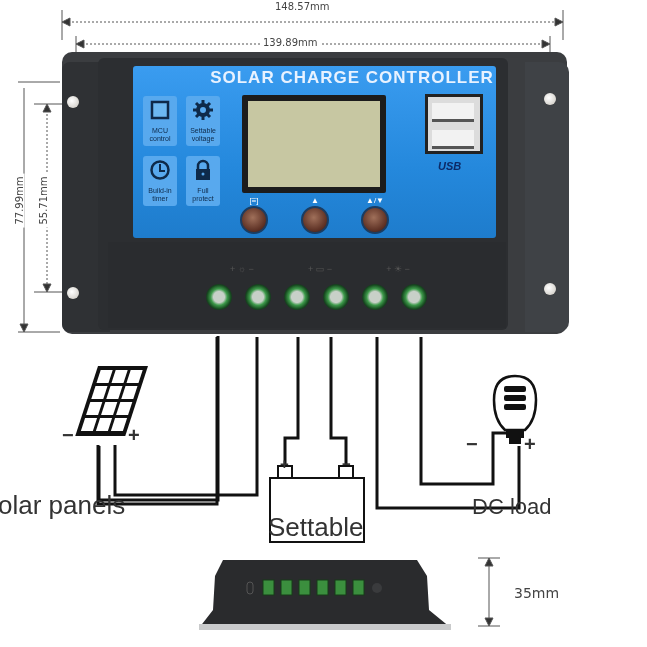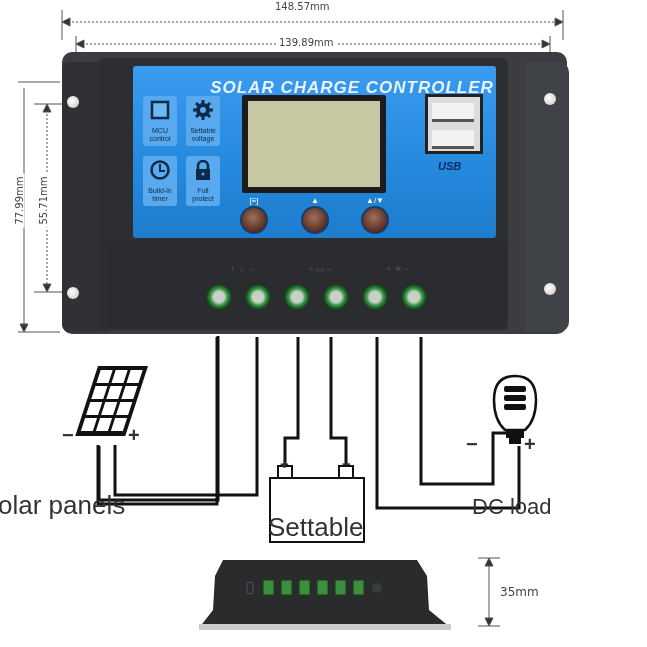--- a/index.html
+++ b/index.html
@@ -4,21 +4,21 @@
 <style>
   html, body { margin:0; padding:0; background:#fff; }
   body { width:647px; height:647px; position:relative; overflow:hidden; font-family:"Liberation Sans", sans-serif; }
   .abs { position:absolute; }
   .dimtxt { font-family:"DejaVu Sans", sans-serif; font-size:10px; color:#444; background:#fff; padding:0 3px; }
   .case { left:62px; top:52px; width:505px; height:282px; background:#3b3d40; border-radius:10px; }
   .ear-l { left:62px; top:62px; width:48px; height:270px; background:#2f3134; border-radius:8px 0 0 8px; }
   .ear-r { left:525px; top:62px; width:44px; height:270px; background:#3f4246; border-radius:0 10px 10px 0; }
   .inner { left:98px; top:58px; width:410px; height:272px; background:#2c2e31; border-radius:6px; }
   .panel { left:133px; top:66px; width:363px; height:172px; background:#2a8ce0; border-radius:3px; background-image:linear-gradient(180deg,#3a9cf0 0%,#2488dc 60%,#1e7ccc 100%); }
-  .title { left:133px; top:68px; width:438px; text-align:center; font-weight:bold; font-style:italic; font-size:17px; color:#e8f2ff; letter-spacing:1px;margin-top:10px; }
+  .title { left:133px; top:68px; width:438px; text-align:center; font-weight:bold; font-size:17px; color:#e8f2ff; letter-spacing:1px; }
   .feature { width:34px; height:50px; background:#58a9ee; border-radius:3px; text-align:center; }
   .feature .lbl { font-size:7px; color:#0e2a4a; line-height:8px; display:block; margin-top:2px; }
   .lcd { left:242px; top:95px; width:144px; height:98px; background:#1c1c1c; border-radius:2px; }
   .lcd-screen { left:248px; top:101px; width:132px; height:86px; background:#c7c7a2; }
   .usb { left:425px; top:94px; width:58px; height:60px; background:#dcdcdc; border:3px solid #222; box-sizing:border-box; }
   .usb-slot { position:absolute; left:4px; width:42px; height:16px; background:#f2f2f2; border-bottom:3px solid #555; }
   .usb-lbl { left:438px; top:160px; font-size:11px; font-weight:bold; font-style:italic; color:#0d2a66; }
   .btn { width:28px; height:28px; border-radius:50%; background:radial-gradient(circle at 45% 40%, #a0705a, #5a2e22 70%, #2a1410); border:2px solid #1a3d63; box-sizing:border-box; }
   .btn-glyph { font-size:8px; color:#fff; text-align:center; width:28px; }
   .bottom { left:108px; top:242px; width:398px; height:86px; background:#2a2c2f; }
@@ -54,24 +54,24 @@
       <polygon points="47,292 43,284 51,284"></polygon>
 
     <line x1="478" y1="558" x2="500" y2="558"></line>
       <line x1="478" y1="626" x2="500" y2="626"></line>
     <line x1="489" y1="564" x2="489" y2="620"></line>
     <polygon points="489,558 485,566 493,566"></polygon>
       <polygon points="489,626 485,618 493,618"></polygon>
   </g>
 </svg>
 <div class="abs dimtxt" style="left:272px;top:1px">148.57mm</div>
-<div class="abs dimtxt" style="left:276px;top:37px">139.89mm</div>
+<div class="abs dimtxt" style="left:260px;top:37px">139.89mm</div>
 <div class="abs dimtxt" style="left:-8px;top:195px;transform:rotate(-90deg)">77.99mm</div>
 <div class="abs dimtxt" style="left:16px;top:195px;transform:rotate(-90deg)">55.71mm</div>
-<div class="abs dimtxt" style="left:497px;top:585px;font-size:12px">35mm</div>
+<div class="abs dimtxt" style="left:511px;top:585px;font-size:14px">35mm</div>
 
 <div class="abs case"></div>
 <div class="abs ear-l"></div>
 <div class="abs ear-r"></div>
 <div class="abs hole" style="left:67px;top:96px"></div>
 <div class="abs hole" style="left:67px;top:287px"></div>
 <div class="abs hole" style="left:544px;top:93px"></div>
 <div class="abs hole" style="left:544px;top:283px"></div>
 <div class="abs inner"></div>
 <div class="abs panel"></div>

